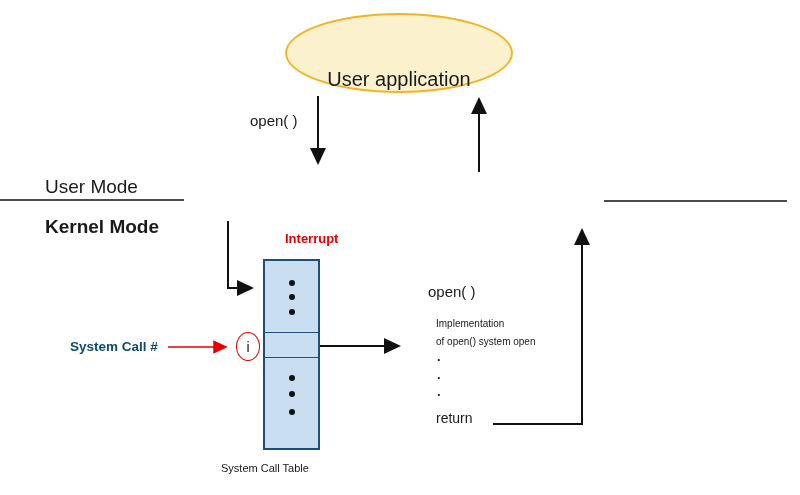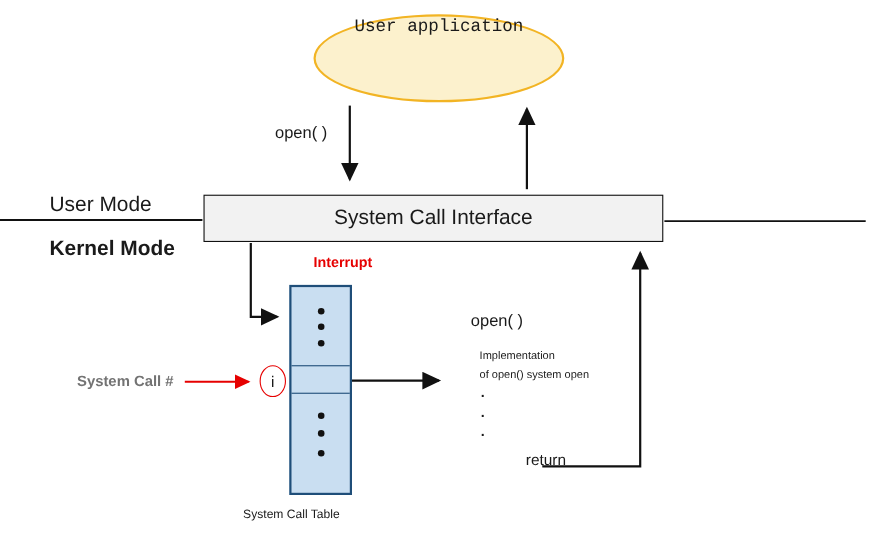--- a/index.html
+++ b/index.html
@@ -25,24 +25,23 @@
     width: 800px; height: 495px;
   }
 
   .user-app-ellipse {
     left: 285px; top: 13px;
     width: 228px; height: 80px;
     background: #fcf1cd;
     border: 2px solid #f2b424;
     border-radius: 50%;
     display: flex;
-    align-items: flex-start;
+    align-items: flex-end;
     justify-content: center;
-    font-size: 16px;
-    font-family: Liberation Mono, monospace;
+    font-size: 20px;
   }
 
   .open-call-label {
     left: 250px; top: 112px;
     font-size: 15px;
   }
 
   .mode-label {
     left: 25px;
     font-size: 19px;
@@ -67,21 +66,21 @@
     font-size: 13px;
     font-weight: 700;
     color: #e60000;
     padding-left: 48px;
   }
 
   .syscall-num-label {
     left: 70px; top: 339px;
     font-size: 13.5px;
     font-weight: 600;
-    color: #737373;
+    color: #0c4a6e;
   }
 
   .syscall-table {
     left: 263px; top: 259px;
     width: 57px; height: 191px;
     background: #c9def1;
     border: 2px solid #1f4e79;
   }
   .syscall-table-midrow {
     position: absolute;
@@ -123,21 +122,20 @@
     font-size: 13px;
     font-weight: 700;
     line-height: 10px;
   }
   .impl-dot1 { top: 352px; }
   .impl-dot2 { top: 370px; }
   .impl-dot3 { top: 387px; }
   .return-label {
     left: 436px; top: 410px;
     font-size: 14px;
-    margin-left: 42px;
   }
 
   .table-caption {
     left: 221px; top: 462px;
     font-size: 11px;
   }
 </style>
 </head>
 <body>
 
@@ -171,23 +169,20 @@
 
   <div class="abs user-app-ellipse">
     <span>User application</span>
   </div>
 
   <span class="abs open-call-label">open( )</span>
 
   <span class="abs mode-label user-mode-label">User Mode</span>
   <span class="abs mode-label kernel-mode-label">Kernel Mode</span>
 
-  <div class="abs sci-box">
-    <span>System Call Interface</span>
-  </div>
 
   <span class="abs interrupt-label">Interrupt</span>
 
   <span class="abs syscall-num-label">System Call #</span>
 
   <div class="abs syscall-table">
     <div class="syscall-table-midrow"></div>
   </div>
 
   <div class="abs table-dot" style="left:289px; top:280px;"></div>

